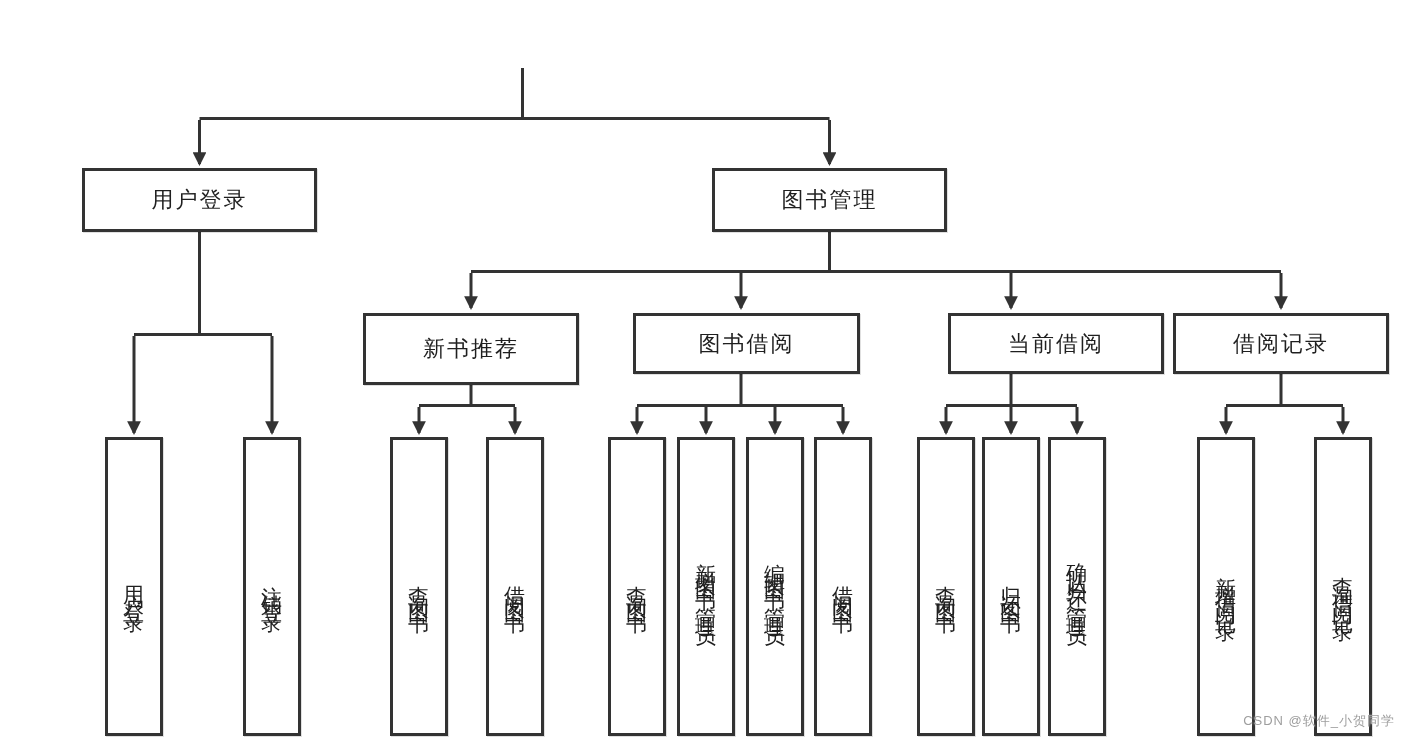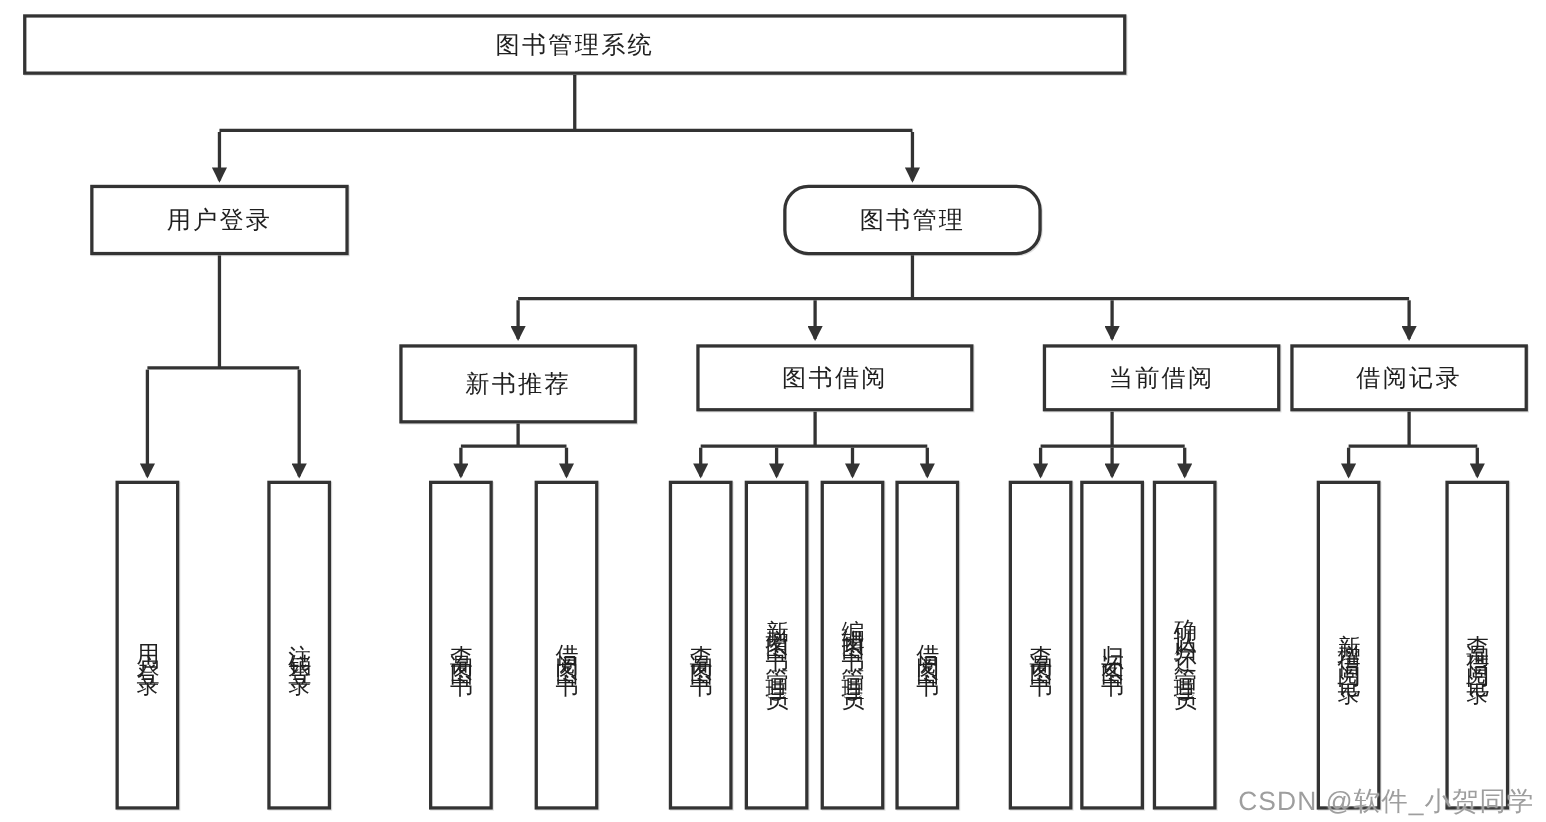--- a/index.html
+++ b/index.html
@@ -44,21 +44,21 @@
     text-orientation: mixed;
     font-size: 21px;
     line-height: 1;
     letter-spacing: 9px;
     white-space: nowrap;
   }
   .watermark {
     position: absolute;
     top: 712px;
     right: 10px;
-    font-size: 24px;
+    font-size: 13px;
     letter-spacing: 1px;
     color: #9e9e9e;
     z-index: 20;
     white-space: nowrap;
     text-shadow: 0 0 2px #ffffff;
   }
 </style>
 </head>
 <body>
 
@@ -100,35 +100,32 @@
       <line x1="946" y1="407" x2="946" y2="433" marker-end="url(#arrow)"></line>
       <line x1="1011" y1="407" x2="1011" y2="433" marker-end="url(#arrow)"></line>
       <line x1="1077" y1="407" x2="1077" y2="433" marker-end="url(#arrow)"></line>
 
       <path d="M1281 374 V407 M1226 405.5 H1343"></path>
       <line x1="1226" y1="407" x2="1226" y2="433" marker-end="url(#arrow)"></line>
       <line x1="1343" y1="407" x2="1343" y2="433" marker-end="url(#arrow)"></line>
     </g>
   </svg>
 
-  <div class="box h" style="left:21px; top:13px; width:1003px; height:55px;">
-    <span>图书管理系统</span>
-  </div>
 
   <div class="box h" style="left:82px; top:168px; width:235px; height:64px;">
     <span>用户登录</span>
   </div>
-  <div class="box h" style="left:712px; top:168px; width:235px; height:64px;border-radius:23px;">
+  <div class="box h" style="left:712px; top:168px; width:235px; height:64px;">
     <span>图书管理</span>
   </div>
 
   <div class="box h" style="left:363px; top:313px; width:216px; height:72px;">
     <span>新书推荐</span>
   </div>
-  <div class="box h" style="left:633px; top:313px; width:252px; height:61px;">
+  <div class="box h" style="left:633px; top:313px; width:227px; height:61px;">
     <span>图书借阅</span>
   </div>
   <div class="box h" style="left:948px; top:313px; width:216px; height:61px;">
     <span>当前借阅</span>
   </div>
   <div class="box h" style="left:1173px; top:313px; width:216px; height:61px;">
     <span>借阅记录</span>
   </div>
 
   <div class="box v" style="left:105px; top:437px; width:58px; height:299px;">

